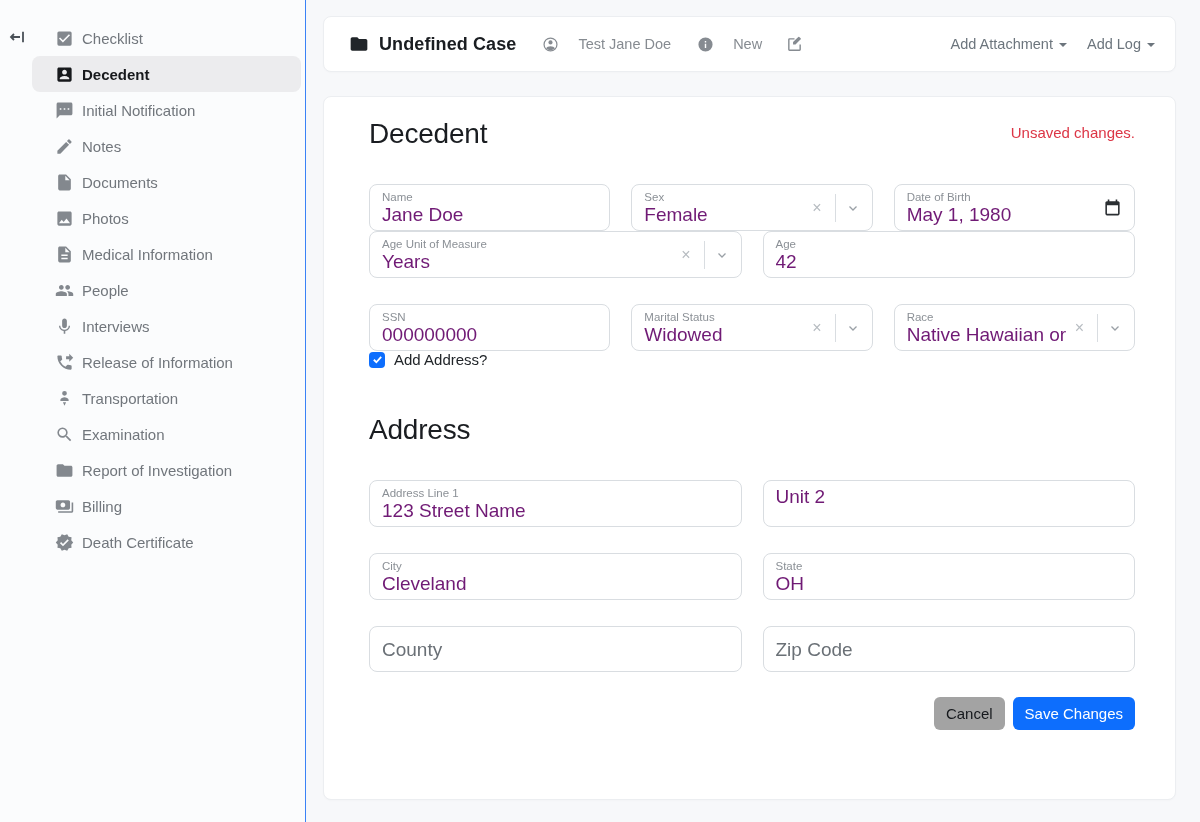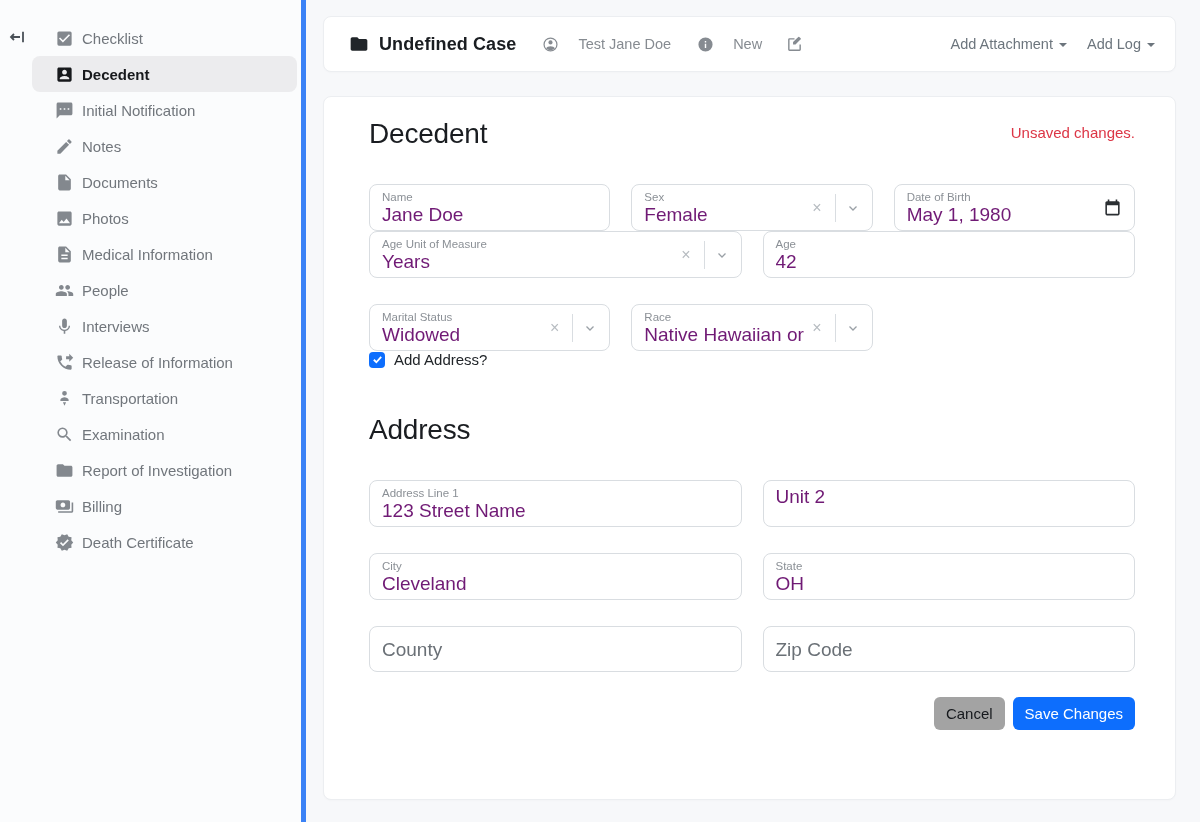--- a/index.html
+++ b/index.html
@@ -5,21 +5,21 @@
   * { box-sizing: border-box; }
   html,body { margin:0; padding:0; }
   body {
     width:1200px; height:822px; position:relative; overflow:hidden;
     background:#f7f8fa; color:#212529;
     font-family:"Liberation Sans", sans-serif;
   }
   
   .sidebar {
     position:absolute; left:0; top:0; width:306px; height:822px;
-    background:#fbfcfd; border-right:5px solid #3b82f6;
+    background:#fbfcfd; border-right:1px solid #3b82f6;
   }
   .collapse-btn {
     position:absolute; left:8px; top:28px; width:18px; height:18px;
     color:#495057; cursor:pointer; display:flex; align-items:center; justify-content:center;
   }
   .nav { padding-top:20px; }
   .nav-item {
     display:flex; align-items:center; height:36px;
     margin:0 4px 0 32px; padding-left:23px; gap:8px;
     border-radius:8px; color:#71767c; font-size:15px; cursor:pointer;
@@ -294,20 +294,24 @@
           </span>
       </span>
     </div>
     <div class="field">
       <span class="flabel">Age</span>
       <input value="42" style="">
     </div>
   </div>
 
   <div class="grid3">
+    <div class="field">
+      <span class="flabel">SSN</span>
+      <input value="000000000" style="">
+    </div>
     <div class="field has-controls">
       <span class="flabel">Marital Status</span>
       <input value="Widowed" style="">
       <span class="select-controls">
         <span class="clear-x">×</span>
         <span class="ctl-sep"></span>
         <span class="chev">
             <svg viewBox="0 0 24 24" fill="none" stroke="currentColor" stroke-width="2.6">
               <path d="M5 9l7 7 7-7"></path>
             </svg>

